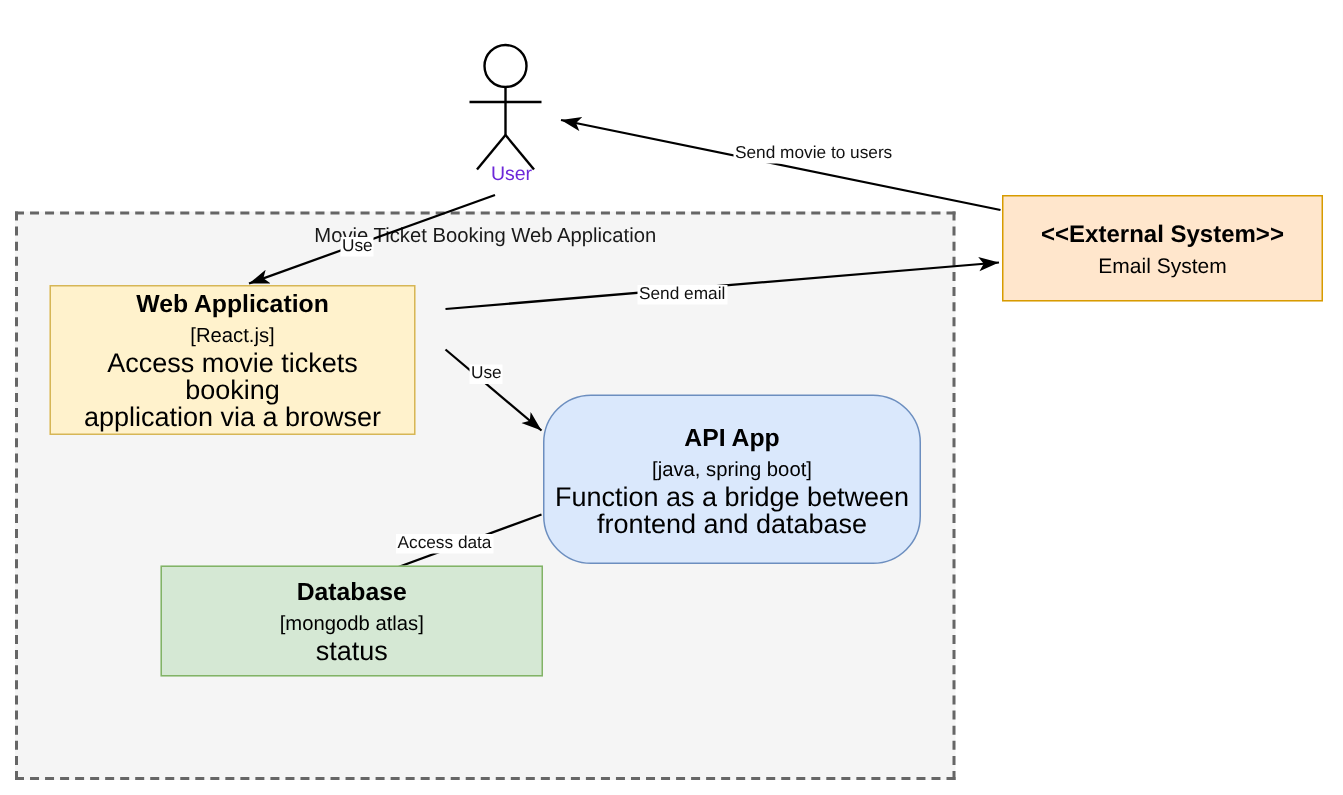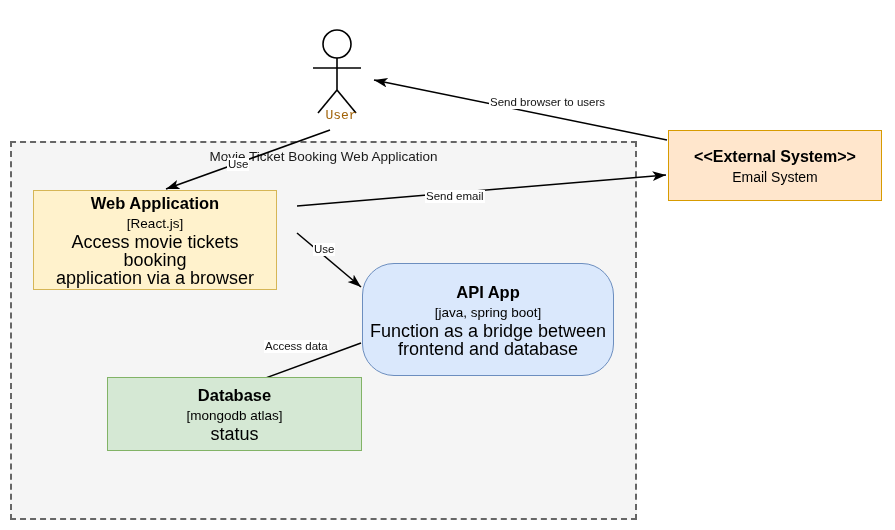--- a/index.html
+++ b/index.html
@@ -84,38 +84,37 @@
   #node-email .desc  { font-size: 14px; }
 
   
   .actor-label {
     position: absolute;
     left: 296px;
     top: 108px;
     width: 90px;
     text-align: center;
     font-size: 13px;
-    color: #a16207;
-    font-family: Liberation Mono, monospace;
+    color: #6d28d9;
   }
   
   .edge-label {
     position: absolute;
     font-size: 11.5px;
     color: #111111;
     background: #ffffff;
     padding: 0 1px;
     white-space: nowrap;
     line-height: 13px;
   }
   #lbl-send-emails  { left: 489px; top: 96px; }
   #lbl-use-1        { left: 227px; top: 158px; }
   #lbl-send-email   { left: 425px; top: 190px; }
   #lbl-use-2        { left: 313px; top: 243px; }
-  #lbl-access-data  { left: 264px; top: 340px; }
+  #lbl-access-data  { left: 264px; top: 356px; }
 </style>
 </head>
 <body>
 
 <div id="canvas">
 
   <div class="container-box"></div>
   <div class="container-label">Movie Ticket Booking Web Application</div>
 
   <svg class="layer" viewBox="0 0 895 530">
@@ -164,19 +163,19 @@
     <div class="title">Database</div>
     <div class="tech">[mongodb atlas]</div>
     <div class="desc">status</div>
   </div>
 
   <div class="node" id="node-email" style="background:#ffe6cc;border-color:#d79b00;">
     <div class="title">&lt;&lt;External System&gt;&gt;</div>
     <div class="desc">Email System</div>
   </div>
 
-  <div class="edge-label" id="lbl-send-emails">Send browser to users</div>
+  <div class="edge-label" id="lbl-send-emails">Send movie to users</div>
   <div class="edge-label" id="lbl-use-1">Use</div>
   <div class="edge-label" id="lbl-send-email">Send email</div>
   <div class="edge-label" id="lbl-use-2">Use</div>
   <div class="edge-label" id="lbl-access-data">Access data</div>
 
 </div>
 
 </body></html>

